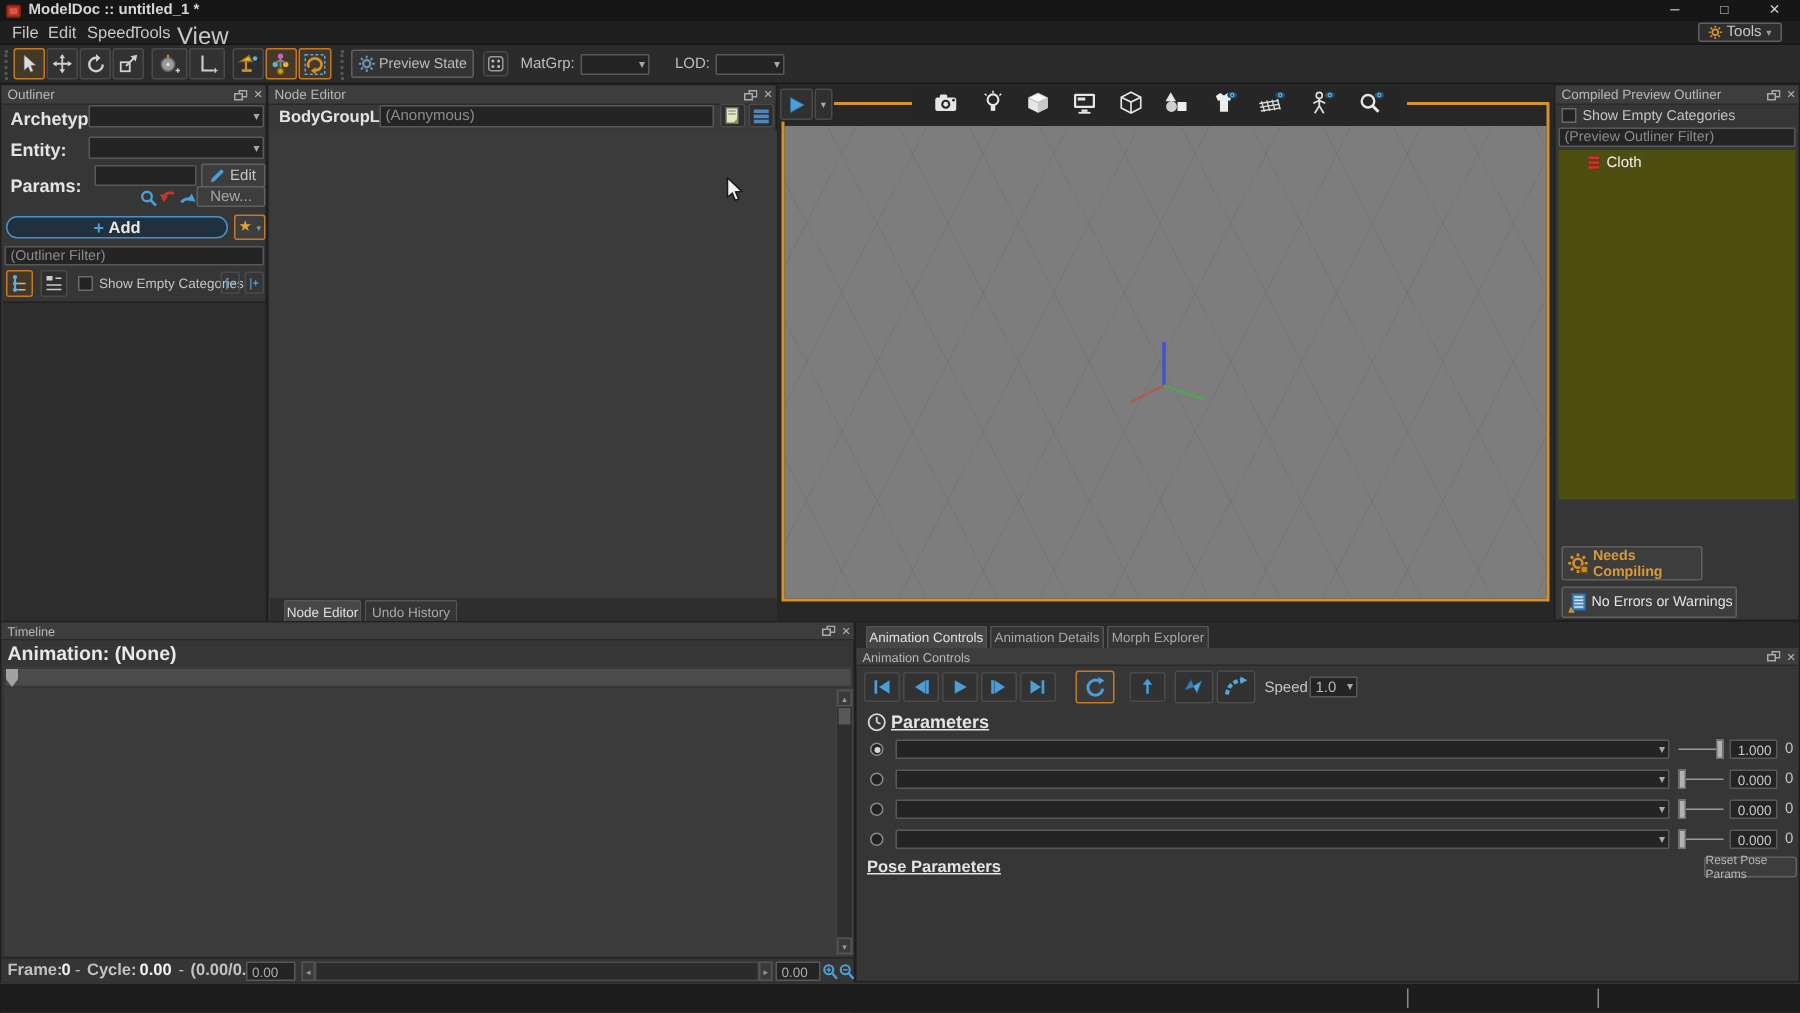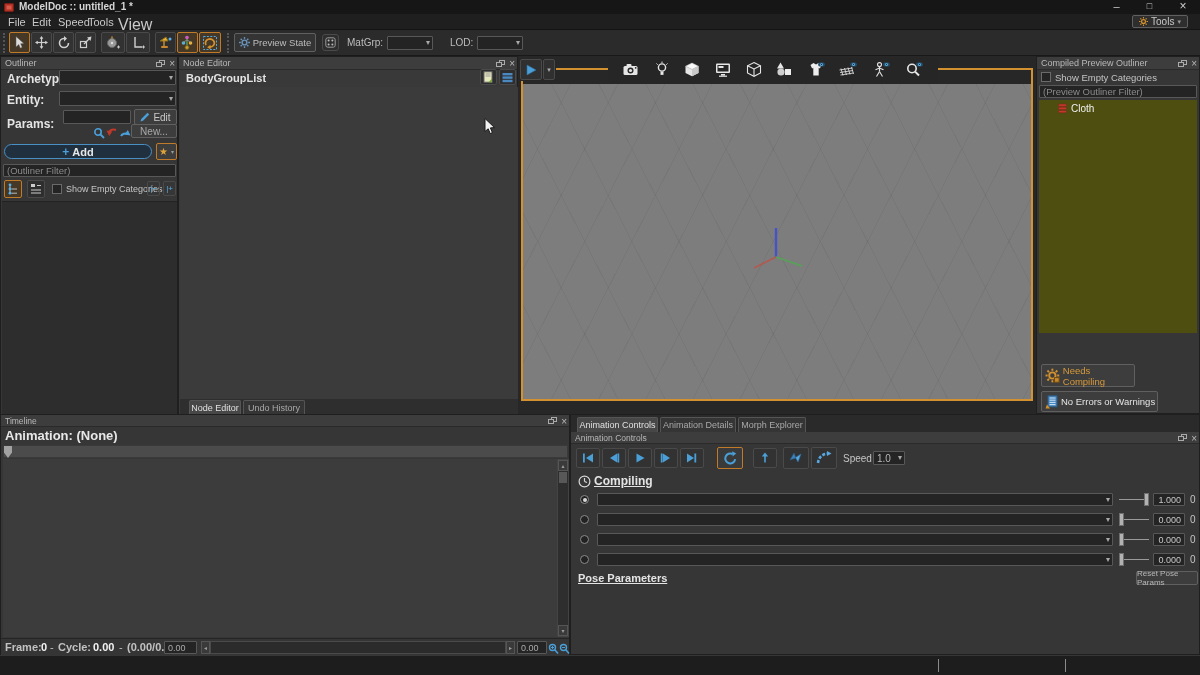--- a/index.html
+++ b/index.html
@@ -282,20 +282,21 @@
         <span class="pfloat">
           <svg width="9" height="8">
             <rect x="3.5" y="0.5" width="5" height="4" fill="none" stroke="#aaa"></rect>
             <rect x="0.5" y="2.5" width="5" height="4" fill="#3d3d3d" stroke="#aaa"></rect>
           </svg>
         </span>
         <span class="pclose">×</span>
       </span>
   </div>
   <span class="abs lbl-bold" style="left:7px;top:15px;font-size:11px">BodyGroupList</span>
+  <input class="inp" style="left: 74px; top: 13px; width: 223px; height: 15px;" placeholder="(Anonymous)">
   <div class="tbtn" style="left:301px;top:12px;width:17px;height:16px;background:#2e2e2e">
     <svg width="11" height="12" viewBox="0 0 11 12">
         <rect x="1" y="0.8" width="8" height="10.4" fill="#e8e8c0" stroke="#666"></rect>
         <polygon points="9,11.2 5.5,11.2 9,7.6" fill="#79a83a"></polygon>
         <line x1="2.5" y1="3" x2="7.5" y2="3" stroke="#999"></line>
         <line x1="2.5" y1="5" x2="7.5" y2="5" stroke="#999"></line>
       </svg>
   </div>
   <div class="tbtn" style="left:320px;top:12px;width:17px;height:16px;background:#2e2e2e">
     <svg width="11" height="11" viewBox="0 0 11 11">
@@ -449,21 +450,21 @@
           <line x1="7" y1="11.5" x2="7" y2="13.5"></line>
           <line x1="0.5" y1="7" x2="2.5" y2="7"></line>
           <line x1="11.5" y1="7" x2="13.5" y2="7"></line>
           <line x1="2.3" y1="2.3" x2="3.8" y2="3.8"></line>
           <line x1="10.2" y1="10.2" x2="11.7" y2="11.7"></line>
           <line x1="11.7" y1="2.3" x2="10.2" y2="3.8"></line>
           <line x1="2.3" y1="11.7" x2="3.8" y2="10.2"></line>
         </g>
         <rect x="9" y="9" width="4.4" height="4.4" fill="#c8882e" stroke="#6e4a14"></rect>
       </svg>
-    <span style="font-size:9.5px;font-weight:normal;color:#d89a3a">Needs Compiling</span>
+    <span style="font-size:9.5px;font-weight:bold;color:#d89a3a">Needs Compiling</span>
   </div>
   <div class="btn" style="left:4px;top:334px;width:117px;height:21px;justify-content:flex-start;padding-left:3px">
     <svg width="13" height="14" viewBox="0 0 13 14">
         <rect x="3" y="0.8" width="9" height="11" fill="#4a88c0" stroke="#2d5a84"></rect>
         <g stroke="#cfe4f4" stroke-width="1">
           <line x1="4.5" y1="3" x2="10.5" y2="3"></line>
           <line x1="4.5" y1="5.2" x2="10.5" y2="5.2"></line>
           <line x1="4.5" y1="7.4" x2="10.5" y2="7.4"></line>
           <line x1="4.5" y1="9.6" x2="10.5" y2="9.6"></line>
         </g>
@@ -599,21 +600,21 @@
   <div class="dd" style="left:302px;top:36px;width:32px;height:14px">
     <span class="ddval" style="line-height:13px">1.0</span>
     <span class="caret">▾</span>
   </div>
 
   <svg class="abs" style="left:7px;top:60px" width="13" height="13" viewBox="0 0 13 13">
       <circle cx="6.5" cy="6.5" r="5.4" fill="none" stroke="#d8d8d8" stroke-width="1.2"></circle>
       <line x1="6.5" y1="6.5" x2="6.5" y2="3" stroke="#d8d8d8" stroke-width="1.2"></line>
       <line x1="6.5" y1="6.5" x2="9" y2="7.5" stroke="#d8d8d8" stroke-width="1.2"></line>
     </svg>
-  <span class="abs underline" style="left:23px;top:59px;font-size:12px;font-weight:bold;color:#e4e4e4">Compiling</span>
+  <span class="abs underline" style="left:23px;top:59px;font-size:12px;font-weight:bold;color:#e4e4e4">Parameters</span>
 
   <div class="radio sel" style="left:9px;top:80px"></div>
   <div class="dd" style="left:26px;top:78px;width:516px;height:13px">
       <span class="caret">▾</span>
     </div>
   <div class="slider right" style="left:548px;top:78px">
       <div class="track"></div>
       <div class="thumb"></div>
     </div>
   <input class="inp" style="left: 582px; top: 78px; width: 32px; height: 13px; font-size: 9px; text-align: right; color: rgb(200, 200, 200);" value="1.000">

